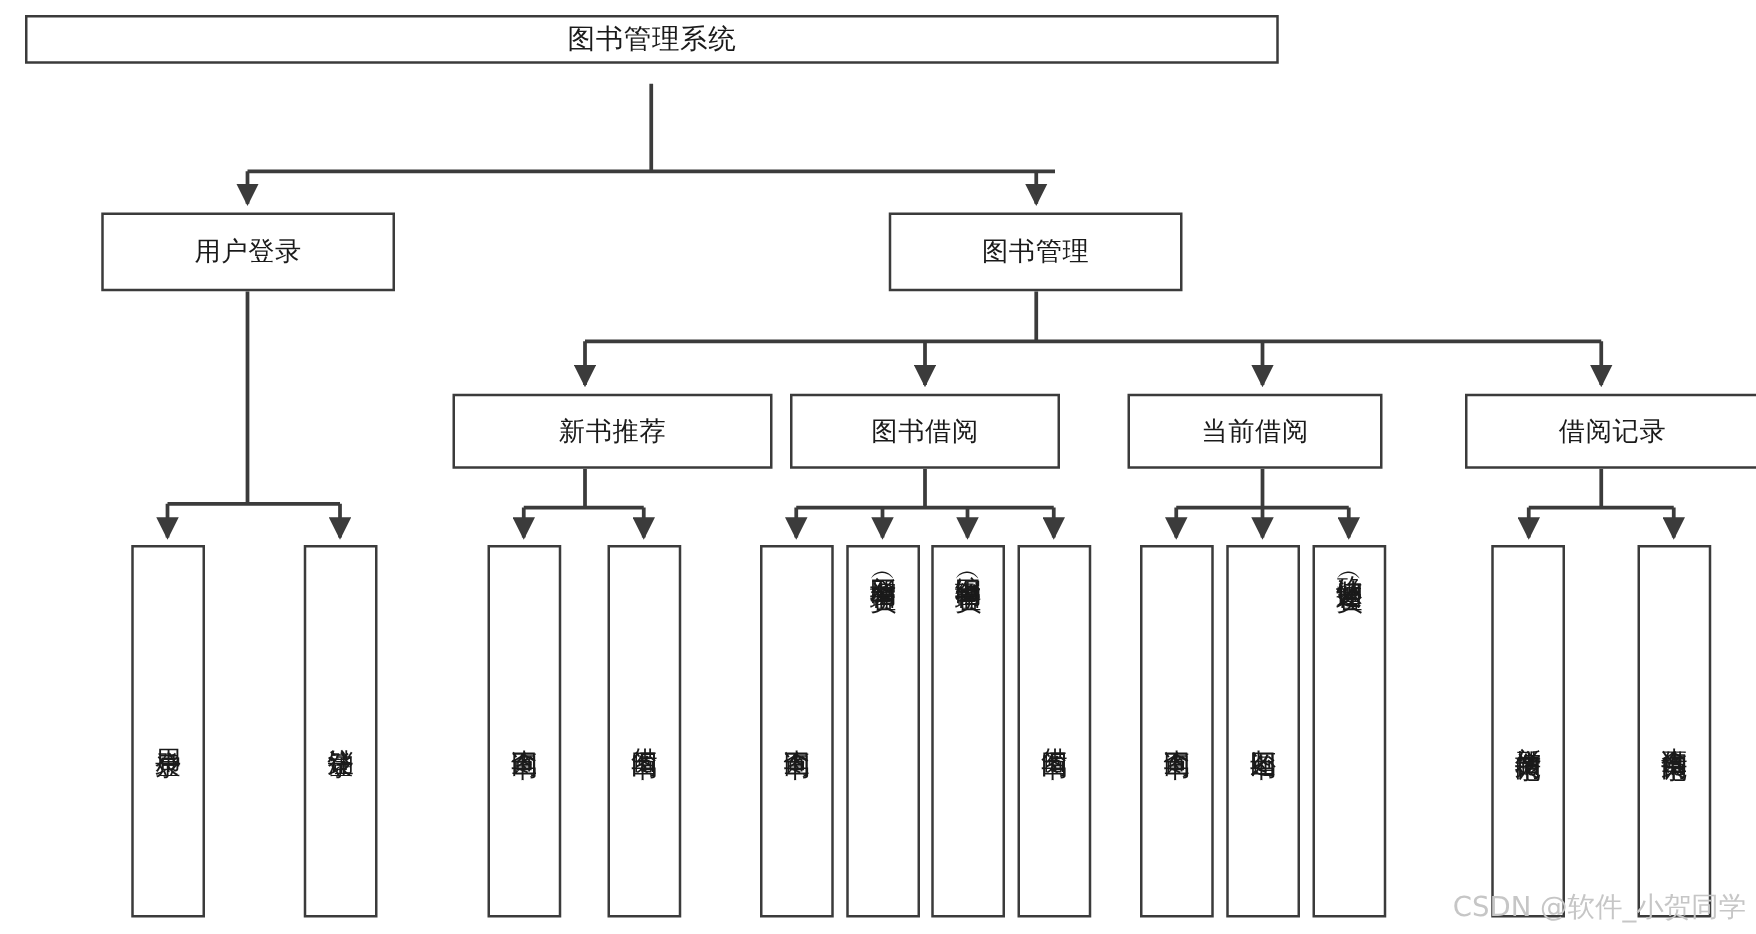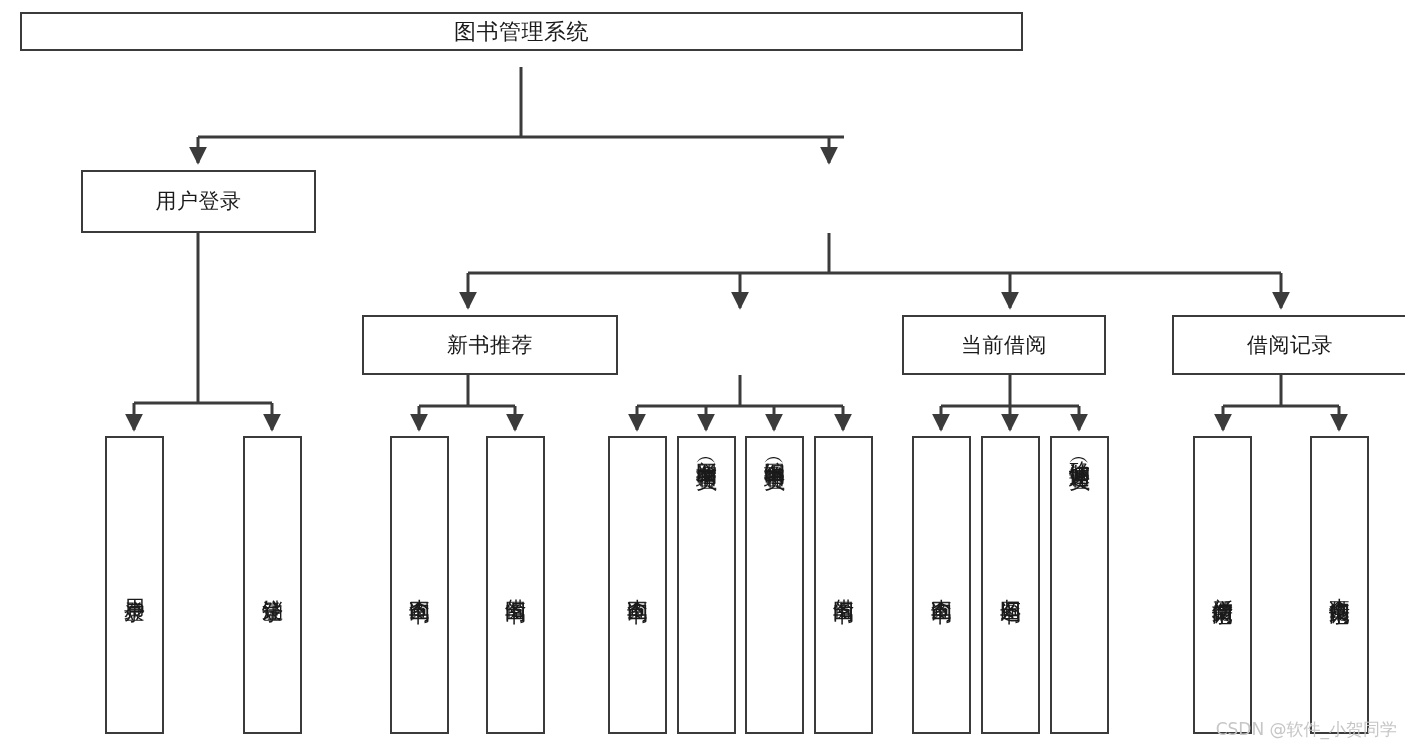--- a/index.html
+++ b/index.html
@@ -66,21 +66,21 @@
     margin: 0 auto;
   }
   .node.leaf.center-text {
     align-items: center;
     padding-top: 0;
   }
   #watermark {
     position: absolute;
     right: 8px;
     bottom: 6px;
-    font-size: 17px;
+    font-size: 22px;
     color: #c6c6c6;
     z-index: 5;
     white-space: nowrap;
     font-family: "DejaVu Sans", "Liberation Sans", sans-serif;
     text-align: center;
   }
 </style>
 </head>
 <body>
 
@@ -136,24 +136,30 @@
     </g>
   </svg>
 
   <div class="node root" style="left:20px; top:12px; width:1003px; height:39px;">
     <span class="node-label">图书管理系统</span>
   </div>
 
   <div class="node lvl2" style="left:81px; top:170px; width:235px; height:63px;">
     <span class="node-label">用户登录</span>
   </div>
+  <div class="node lvl2" style="left:711px; top:170px; width:235px; height:63px;">
+    <span class="node-label">图书管理</span>
+  </div>
 
   <div class="node lvl3" style="left:362px; top:315px; width:256px; height:60px;">
     <span class="node-label">新书推荐</span>
   </div>
+  <div class="node lvl3" style="left:632px; top:315px; width:216px; height:60px;">
+    <span class="node-label">图书借阅</span>
+  </div>
   <div class="node lvl3" style="left:902px; top:315px; width:204px; height:60px;">
     <span class="node-label">当前借阅</span>
   </div>
   <div class="node lvl3" style="left:1172px; top:315px; width:236px; height:60px;">
     <span class="node-label">借阅记录</span>
   </div>
 
   <div class="node leaf center-text" style="left:105px; top:436px; width:59px; height:298px;">
     <span class="node-label">用户登录</span>
   </div>

